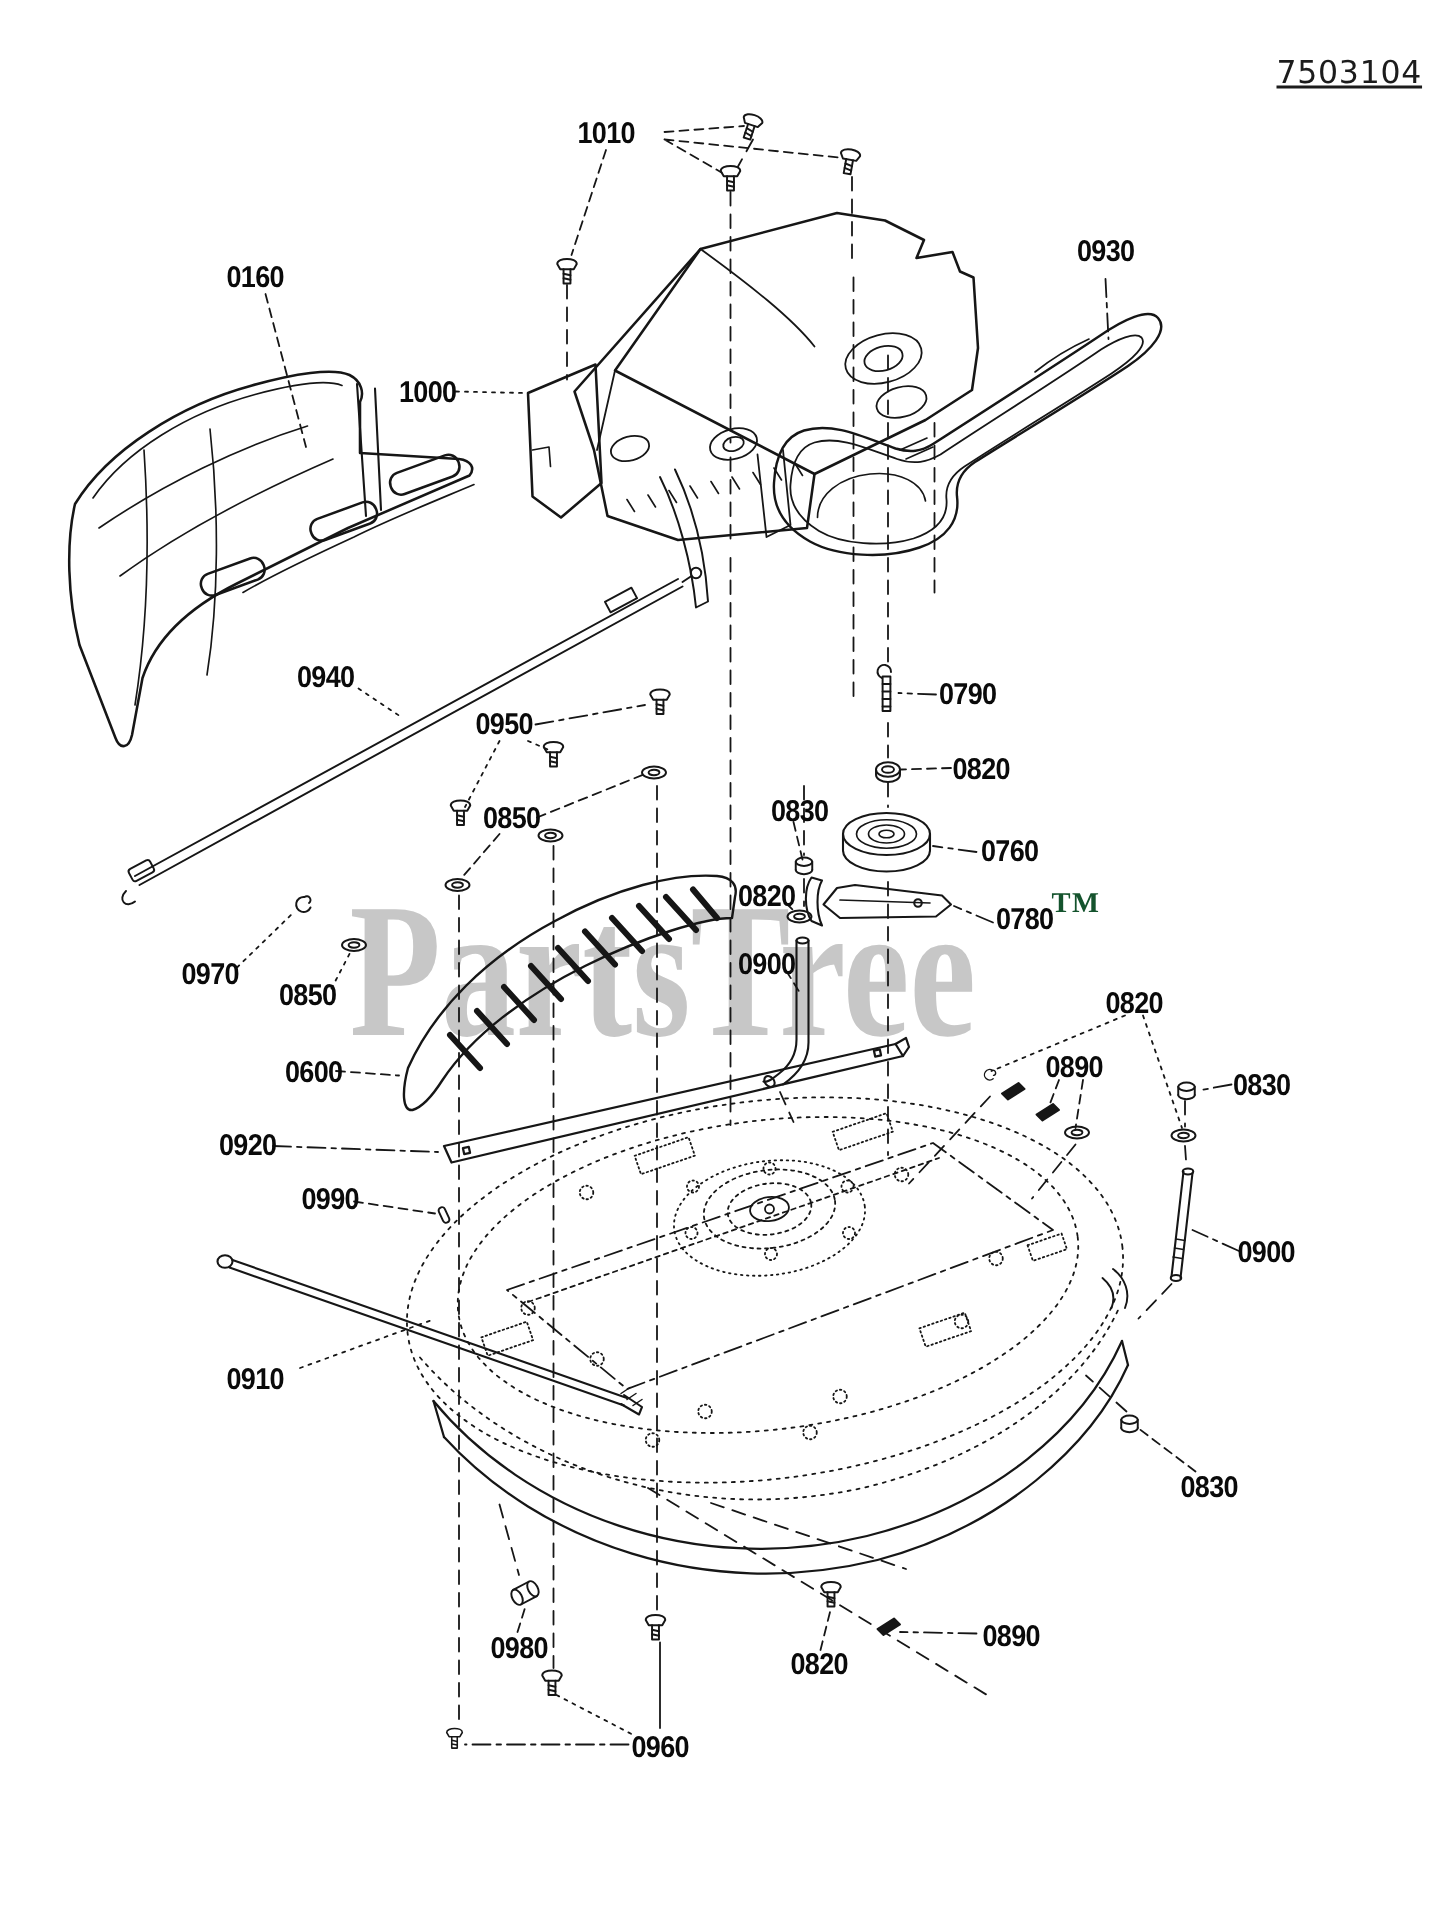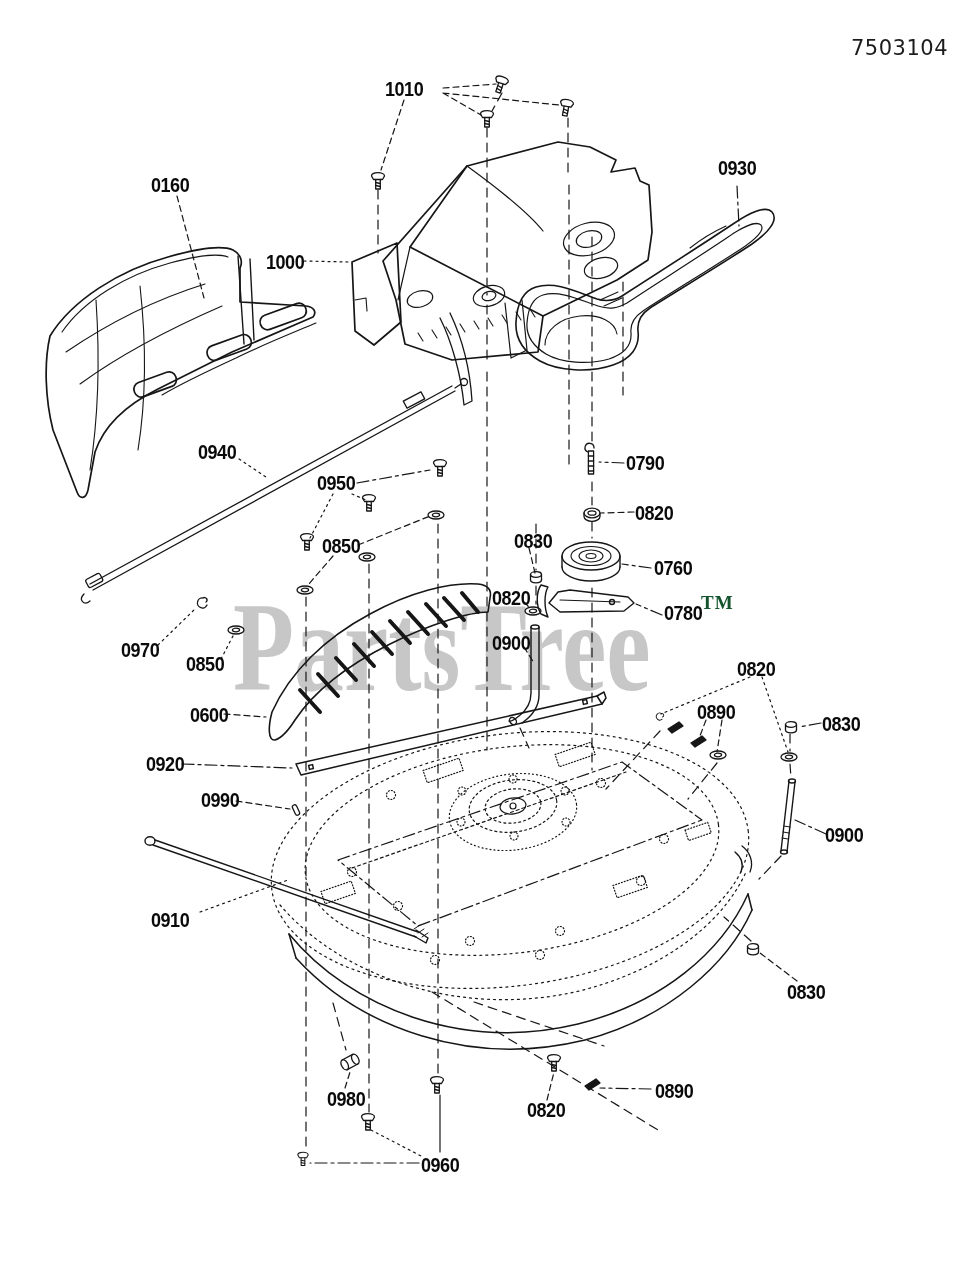--- a/index.html
+++ b/index.html
@@ -1,19 +1,19 @@
 <!DOCTYPE html>
 <html><head>
 <meta charset="utf-8">
 <style>
   html,body{margin:0;padding:0;background:#ffffff;}
   .stage{position:relative;width:960px;height:1280px;background:#ffffff;overflow:hidden;
          font-family:"Liberation Sans",sans-serif;}
   .doc-number{position:absolute;left:851px;top:36px;font:400 21px "DejaVu Sans",sans-serif;
-              color:#1c1c1c;letter-spacing:.5px;}
+              color:#1c1c1c;letter-spacing:.5px;text-decoration:underline;}
   .watermark{position:absolute;left:233px;top:574px;font:700 128px "Liberation Serif",serif;
              color:#c7c7c7;transform:scaleX(.78);transform-origin:left top;white-space:nowrap;
              user-select:none;}
   .watermark-tm{position:absolute;left:688px;top:592px;font:700 19px "Liberation Serif",serif;
              color:#14532d;letter-spacing:1px;margin-left:13px;}
   svg.lineart{position:absolute;left:0;top:0;}
   .callout{position:absolute;font:700 20px "Liberation Sans",sans-serif;color:#0a0a0a;
            letter-spacing:-.5px;transform:scaleX(.9);transform-origin:left top;white-space:nowrap;}
 </style>
 </head>

